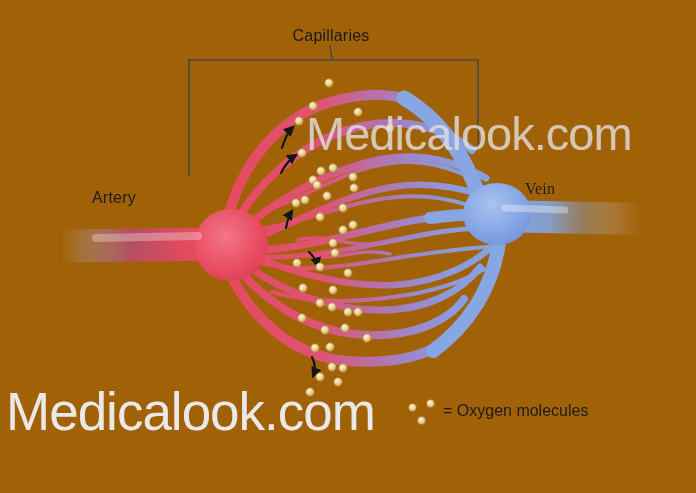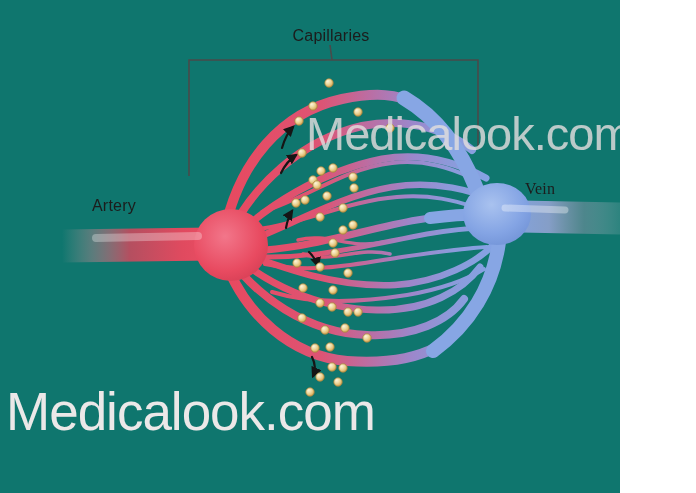--- a/index.html
+++ b/index.html
@@ -1,26 +1,26 @@
 <!DOCTYPE html>
 <html><head>
 <meta charset="utf-8">
 <style>
   html,body{margin:0;padding:0;background:#ffffff;}
   .stage{
-    position:relative;width:620px;height:493px;background:#0f766e;
+    position:relative;width:696px;height:493px;background:#a16207;
     overflow:hidden;font-family:"Liberation Sans",sans-serif;
   }
   .stage svg{position:absolute;left:0;top:0;}
   .lbl{
     position:absolute;color:#1c1c1c;font-size:16px;line-height:19px;
     white-space:nowrap;letter-spacing:0.2px;
   }
   .lbl-capillaries{left:331px;top:26px;transform:translateX(-50%);}
-  .lbl-artery{left:92px;top:196px;}
+  .lbl-artery{left:92px;top:188px;}
   .lbl-vein{left:525px;top:179px;font-family:Liberation Serif, serif;}
   .watermark{
     position:absolute;font-weight:normal;white-space:nowrap;
     letter-spacing:-1px;pointer-events:none;
   }
   .wm-top{left:306px;top:106px;font-size:47px;color:rgba(226,221,221,0.82);z-index:5;}
   .wm-bottom{left:6px;top:381px;font-size:53px;color:#ebe8e8;z-index:1;}
   .legend{position:absolute;left:400px;top:395px;width:210px;height:34px;z-index:6;}
   .legend .cluster{position:absolute;left:0;top:0;width:36px;height:32px;}
   .legend .sphere{
@@ -177,14 +177,22 @@
       </g>
   </svg>
 
   <div class="lbl lbl-capillaries">Capillaries</div>
   <div class="lbl lbl-artery">Artery</div>
   <div class="lbl lbl-vein">Vein</div>
 
   <div class="watermark wm-top">Medicalook.com</div>
   <div class="watermark wm-bottom">Medicalook.com</div>
 
+  <div class="legend">
+    <div class="cluster">
+      <span class="sphere s1"></span>
+      <span class="sphere s2"></span>
+      <span class="sphere s3"></span>
+    </div>
+    <div class="legend-text">= Oxygen molecules</div>
+  </div>
 
 </div>
 
 </body></html>

